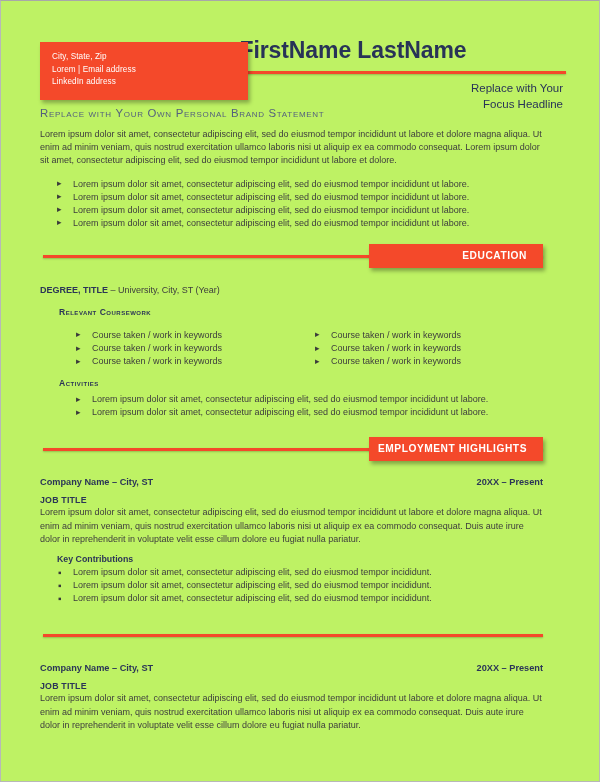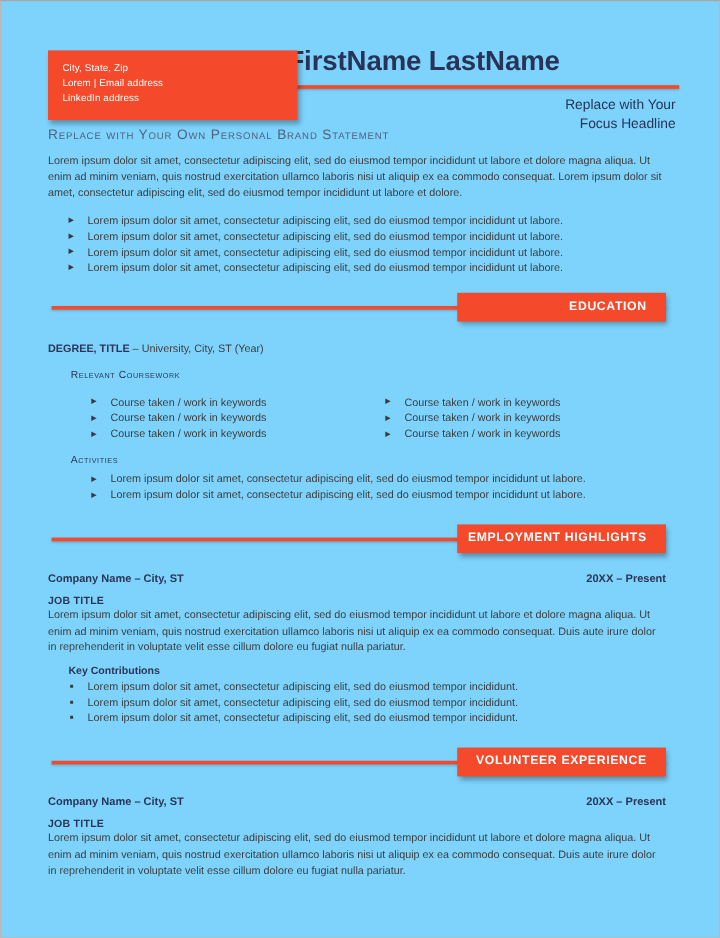--- a/index.html
+++ b/index.html
@@ -12,21 +12,21 @@
     height: 782px;
     font-family: "Liberation Sans", sans-serif;
     overflow: hidden;
   }
 
   .page {
     position: relative;
     width: 600px;
     height: 782px;
     box-sizing: border-box;
-    background: #7dd3fc;
+    background: #bef264;
     border: 1px solid #b8b8b8;
     border-top: 1px solid #a8a8a8;
     overflow: hidden;
   }
 
   
   .header {
     position: relative;
     height: 88px;
   }
@@ -85,36 +85,36 @@
     text-align: right;
     width: 420px;
     color: #283357;
     font-size: 11.5px;
     line-height: 15.5px;
   }
 
   
   .content {
     position: relative;
-    padding: 0 44px 0 39px;
+    padding: 0 56px 0 39px;
   }
 
   
   .smallcaps-head {
     color: #54607d;
     font-size: 11.4px;
     font-variant: small-caps;
     letter-spacing: 0.7px;
     margin: 0 0 9px 0;
   }
 
   .sub-smallcaps {
     color: #2b3557;
     font-size: 8.6px;
-    font-weight: normal;
+    font-weight: bold;
     font-variant: small-caps;
     letter-spacing: 0.5px;
     margin: 0 0 5px 0;
   }
 
   .body-par {
     color: #3d3d3d;
     font-size: 9px;
     line-height: 13.2px;
     margin: 0;
@@ -347,21 +347,20 @@
     <div class="key-contrib-head">Key Contributions</div>
     <ul class="sqlist">
       <li>Lorem ipsum dolor sit amet, consectetur adipiscing elit, sed do eiusmod tempor incididunt.</li>
       <li>Lorem ipsum dolor sit amet, consectetur adipiscing elit, sed do eiusmod tempor incididunt.</li>
       <li>Lorem ipsum dolor sit amet, consectetur adipiscing elit, sed do eiusmod tempor incididunt.</li>
     </ul>
 
     <div class="sp18"></div>
     <div class="section-bar">
       <div class="section-rule"></div>
-      <div class="section-tab">VOLUNTEER EXPERIENCE</div>
     </div>
 
     <div class="sp14"></div>
     <div class="entry-head">
       <span>Company Name – City, ST</span>
       <span>20XX – Present</span>
     </div>
 
     <div class="sp8"></div>
     <div class="job-title">JOB TITLE</div>

